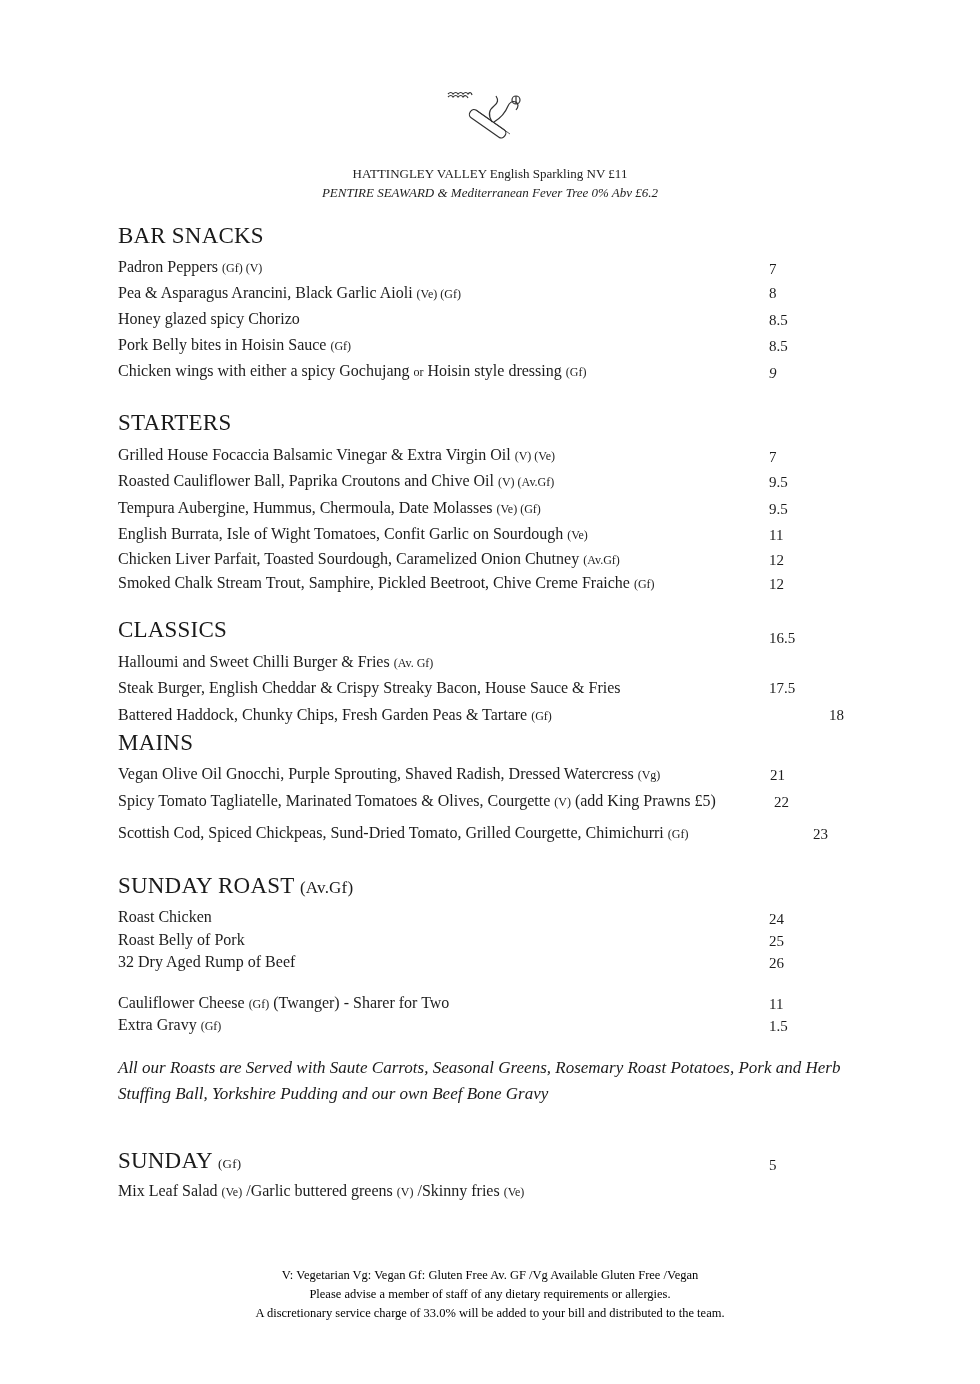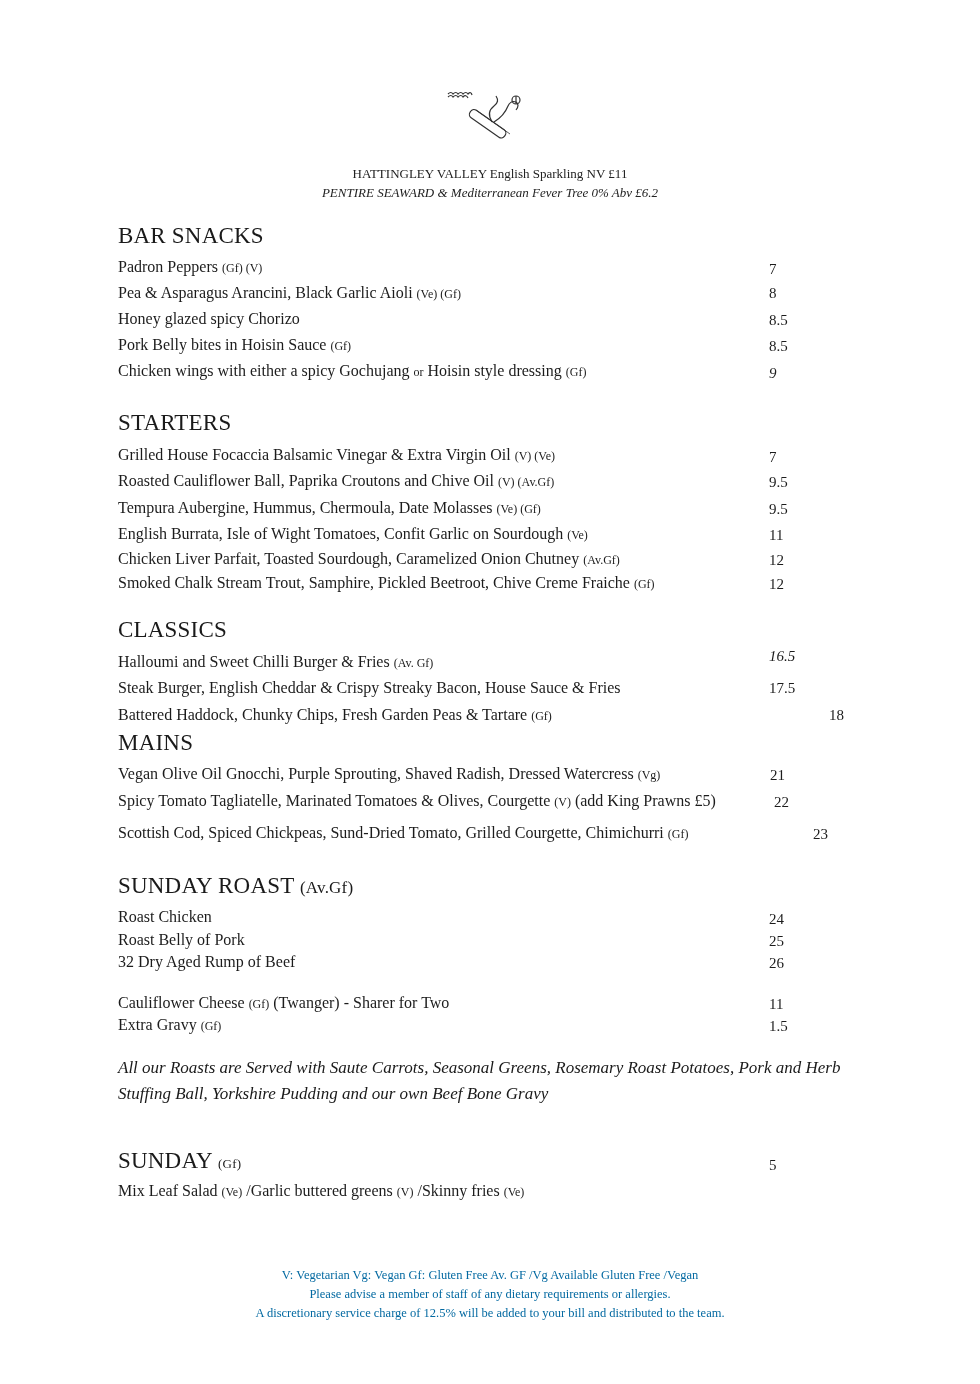--- a/index.html
+++ b/index.html
@@ -7,21 +7,21 @@
          font-family:"Liberation Serif", "DejaVu Serif", serif; color:#1c1c1c; }
   .logo { position:absolute; left:440px; top:86px; width:100px; height:62px; }
   .drinks { position:absolute; left:0; width:980px; text-align:center; font-size:13px; color:#222; }
   .section-title { position:absolute; left:118px; font-size:23px; color:#1a1a1a; letter-spacing:0.2px; }
   .section-title .note { font-size:17px; }
   .row { position:absolute; left:118px; font-size:16px; white-space:nowrap; }
   .row .tag { font-size:12px; }
   .row .or { font-size:12px; }
   .price { position:absolute; font-size:15px; white-space:nowrap; }
   .italic-note { position:absolute; left:118px; width:750px; font-size:17px; font-style:italic; line-height:26px; color:#1a1a1a; }
-  .footer { position:absolute; left:0; width:980px; text-align:center; font-size:12.5px; color:#0369a1; }
+  .footer { position:absolute; left:0; width:980px; text-align:center; font-size:12.5px; color:#000000; }
 </style>
 </head>
 <body>
 
 <div class="logo">
   <svg width="100" height="62" viewBox="0 0 100 62">
     <g fill="none" stroke="#333" stroke-width="1.2">
       <path d="M8 8 q3 -3 5 0 q3 -3 5 0 q3 -3 5 0 q3 -3 5 0 q3 -3 4 1"></path>
       <path d="M8 11 q3 -3 5 0 q3 -3 5 0 q3 -3 5 0 q3 -3 5 1"></path>
       <rect x="33" y="22" width="42" height="9" rx="4" transform="rotate(35 33 22)"></rect>
@@ -107,21 +107,21 @@
   <span class="tag">(Gf)</span>
 </div>
 <div class="price" style="top:576px; left:769px;">12</div>
 
 <div class="section-title" style="top:617px;">CLASSICS</div>
 
 <div class="row" style="top:653px;">
   <span>Halloumi and Sweet Chilli Burger &amp; Fries</span>
   <span class="tag">(Av. Gf)</span>
 </div>
-<div class="price" style="top:648px; left:769px;font-style:italic;">16.5</div>
+<div class="price" style="top:630px; left:769px;">16.5</div>
 
 <div class="row" style="top:679px;">
   <span>Steak Burger, English Cheddar &amp; Crispy Streaky Bacon, House Sauce &amp; Fries</span>
 </div>
 <div class="price" style="top:680px; left:769px;">17.5</div>
 
 <div class="row" style="top:706px;">
   <span>Battered Haddock, Chunky Chips, Fresh Garden Peas &amp; Tartare</span>
   <span class="tag">(Gf)</span>
 </div>
@@ -191,13 +191,13 @@
 
 <div class="row" style="top:1182px;">
   <span>Mix Leaf  Salad</span>
   <span class="tag">(Ve)</span><span> /</span><span>Garlic buttered greens</span>
   <span class="tag">(V)</span><span> /</span><span>Skinny fries</span>
   <span class="tag">(Ve)</span>
 </div>
 
 <div class="footer" style="top:1268px;">V: Vegetarian Vg: Vegan Gf: Gluten Free Av. GF /Vg Available Gluten Free /Vegan</div>
 <div class="footer" style="top:1287px;">Please advise a member of staff of any dietary requirements or allergies.</div>
-<div class="footer" style="top:1306px;">A discretionary service charge of 12.5% will be added to your bill and distributed to the team.</div>
+<div class="footer" style="top:1306px;">A discretionary service charge of 33.0% will be added to your bill and distributed to the team.</div>
 
 </body></html>

